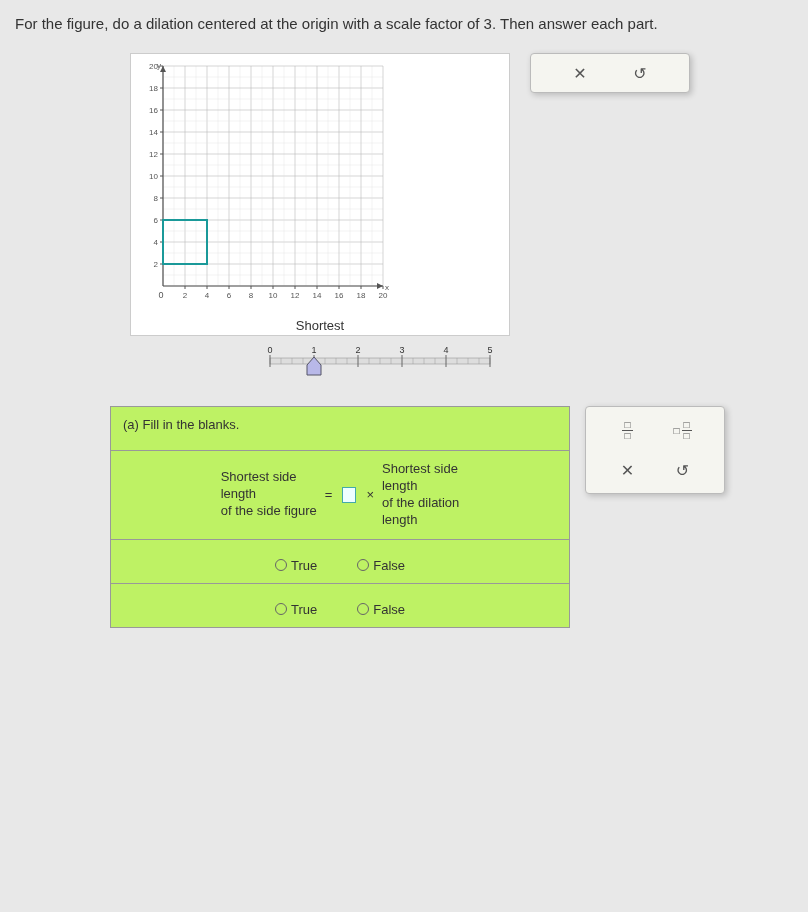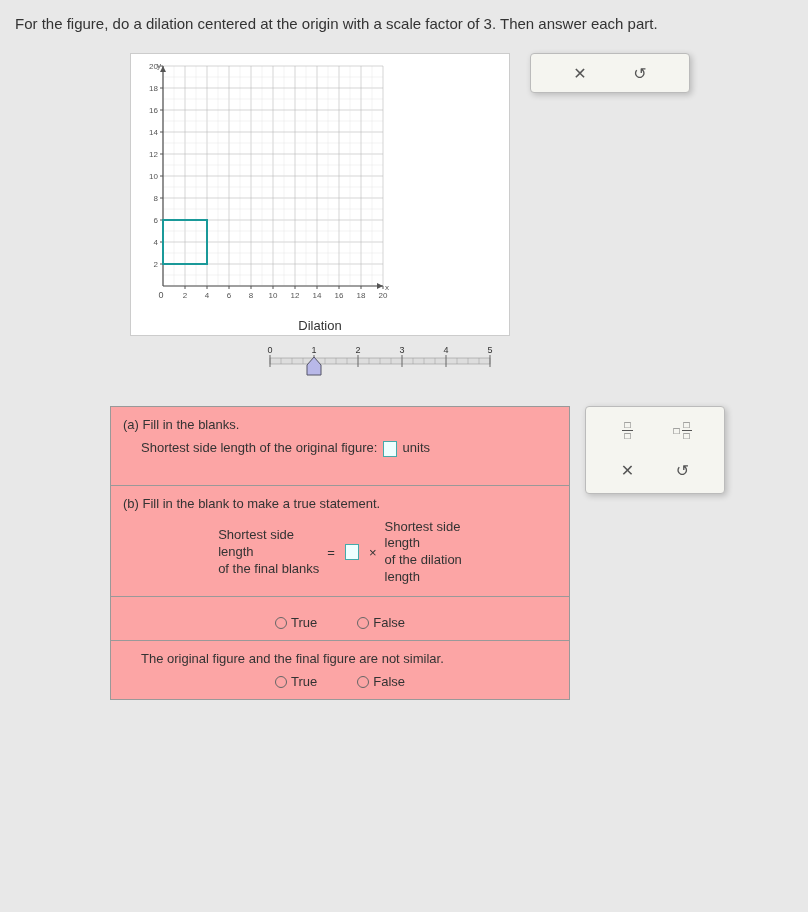--- a/index.html
+++ b/index.html
@@ -83,21 +83,21 @@
     .mixed-icon { display:inline-flex; align-items:center; gap:2px; font-size:10px;}
     .answer-section {
       display: flex;
       align-items: flex-start;
       gap: 15px;
       margin-top: 25px;
       margin-left: 100px;
     }
     .answer-table {
       border: 1px solid #999;
-      background: #fca5a5;
+      background: #bef264;
       width: 460px;
     }
     .answer-cell {
       border-bottom: 1px solid #999;
       padding: 10px 12px;
       font-size: 13px;
       color: #333;
     }
     .answer-cell:last-child { border-bottom: none; }
     .part-label {
@@ -249,21 +249,21 @@
             <text x="25" y="57" font-size="8" fill="#555" text-anchor="end">16</text>
             <line x1="27" x2="30" y1="32" y2="32" stroke="#555"></line>
             <text x="25" y="35" font-size="8" fill="#555" text-anchor="end">18</text>
             <line x1="27" x2="30" y1="10" y2="10" stroke="#555"></line>
             <text x="25" y="13" font-size="8" fill="#555" text-anchor="end">20</text>
           </g>
 
         <polygon id="figure-poly" fill="none" stroke="#1a9999" stroke-width="2" points="30,208 30,164 74,164 74,208 52,208 30,208"></polygon>
         <text x="28" y="242" font-size="9" fill="#555" text-anchor="middle">0</text>
       </svg>
-      <div class="graph-caption">Dilation</div>
+      <div class="graph-caption">Shortest</div>
     </div>
     <div class="slider-container">
       <svg class="slider-svg" width="260" height="40" viewBox="0 0 260 40">
         <g id="slider-g">
             <rect x="20" y="17" width="220" height="6" fill="#ddd" stroke="#888" stroke-width="0.5"></rect>
             <line x1="20" x2="20" y1="14" y2="26" stroke="#666"></line>
             <text x="20" y="12" font-size="9" fill="#333" text-anchor="middle">0</text>
             <line x1="31" x2="31" y1="17" y2="23" stroke="#999" stroke-width="0.5"></line>
             <line x1="42" x2="42" y1="17" y2="23" stroke="#999" stroke-width="0.5"></line>
             <line x1="53" x2="53" y1="17" y2="23" stroke="#999" stroke-width="0.5"></line>
@@ -299,34 +299,28 @@
     <div class="ctrl-btn">✕</div>
     <div class="ctrl-btn">↺</div>
   </div>
 </div>
 
 <div class="answer-section">
   <div class="answer-table">
 
     <div class="answer-cell">
       <div class="part-label">(a) Fill in the blanks.</div>
-      <div class="indent" style="margin-bottom:18px;">
-        <span>Shortest side length of the original figure:</span>
-        <span class="blank-box"></span>
-        <span>units</span>
-      </div>
     </div>
 
     <div class="answer-cell">
-      <div class="part-label">(b) Fill in the blank to make a true statement.</div>
       <div class="stmt-row">
         <div class="stmt-col">
           <span>Shortest side</span>
           <span>length</span>
-          <span>of the final blanks</span>
+          <span>of the side figure</span>
         </div>
         <span>=</span>
         <span class="blank-box"></span>
         <span>×</span>
         <div class="stmt-col">
           <span>Shortest side</span>
           <span>length</span>
           <span>of the dilation</span>
           <span>length</span>
         </div>
@@ -340,21 +334,20 @@
             <span>True</span>
           </div>
         <div class="radio-item">
             <span class="radio-dot"></span>
             <span>False</span>
           </div>
       </div>
     </div>
 
     <div class="answer-cell">
-      <div class="indent">The original figure and the final figure are not similar.</div>
       <div class="radio-row">
         <div class="radio-item">
             <span class="radio-dot"></span>
             <span>True</span>
           </div>
         <div class="radio-item">
             <span class="radio-dot"></span>
             <span>False</span>
           </div>
       </div>

